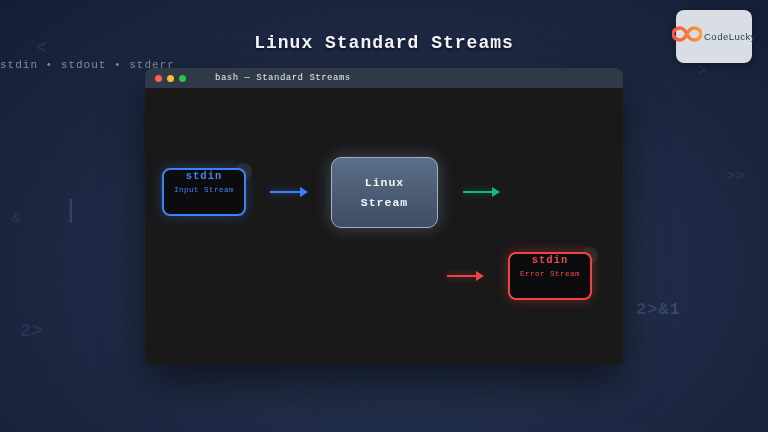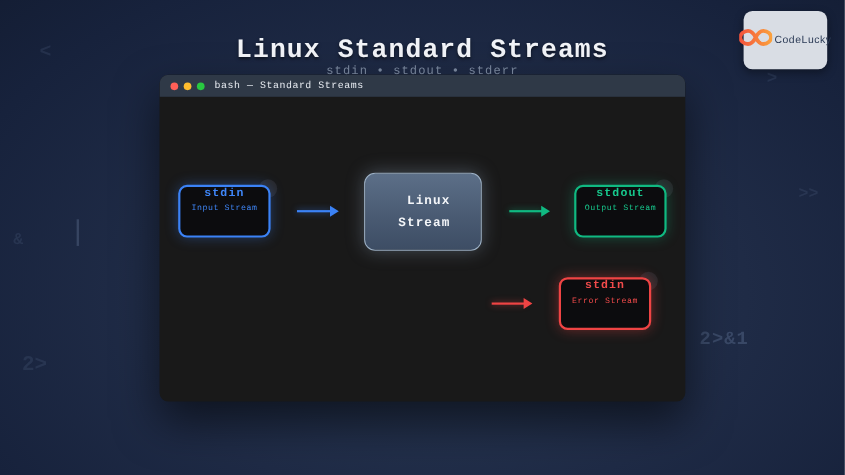--- a/index.html
+++ b/index.html
@@ -23,28 +23,27 @@
   .g-amp  { left:12px;  top:210px; font-size:15px; }
   .g-2gt  { left:20px;  top:320px; font-size:19px; }
   .g-gt   { left:697px; top:62px;  font-size:16px; }
   .g-ggt  { left:726px; top:168px; font-size:15px; }
   .g-2gt1 { left:636px; top:300px; font-size:17px; color:rgba(135,160,200,0.25); letter-spacing:1px; }
 
   
   .page-title {
     position:absolute; left:0; top:33px; width:100%;
     text-align:center;
-    color:#f2f4f8; font-size:24px; font-weight:bold;
+    color:#f2f4f8; font-size:18px; font-weight:bold;
     letter-spacing:1px;
     text-shadow:0 2px 3px rgba(0,0,0,0.55);
     z-index:1;
   }
   .page-subtitle {
     position:absolute; left:0; top:59px; width:100%;
-    text-align:center;
     color:#7e8ca3; font-size:11px; letter-spacing:1px;
     z-index:1;
   }
 
   
   .brand-card {
     position:absolute; left:676px; top:10px; width:76px; height:53px;
     background:#d9dde4; border-radius:8px;
     box-shadow:0 3px 8px rgba(0,0,0,0.35);
     display:flex; flex-direction:row; align-items:center; justify-content:center;
@@ -63,21 +62,21 @@
     box-shadow:0 18px 40px rgba(0,0,0,0.55);
     z-index:2;
   }
   .titlebar {
     height:20px; background:#2f3947;
     display:flex; align-items:center; padding:0 10px;
   }
   .dots { display:flex; gap:5px; align-items:center; }
   .dot { width:7px; height:7px; border-radius:50%; }
   .term-title {
-    margin-left:9px; color:#e8ecf2; font-size:9px; letter-spacing:0.5px;
+    margin-left:29px; color:#e8ecf2; font-size:9px; letter-spacing:0.5px;
   }
   .term-body { position:relative; width:100%; height:277px; }
 
   
   .stream-box {
     position:absolute; width:84px; height:48px;
     background:#0c0c0e; border-radius:8px;
     display:flex; flex-direction:column; align-items:center; justify-content:flex-start;
     gap:4px;
   }
@@ -113,21 +112,21 @@
   .process-box {
     position:absolute; left:186px; top:69px; width:107px; height:71px;
     border:1.5px solid #9db1c6; border-radius:10px;
     background:linear-gradient(180deg,#5c6f88 0%, #4a5b73 55%, #3d4d64 100%);
     box-shadow:0 0 16px rgba(150,170,195,0.35);
     display:flex; flex-direction:column; align-items:center; justify-content:center;
   }
   .process-box .ptxt { width:50px; }
   .process-box .pline {
     color:#f4f6f9; font-size:11.5px; font-weight:bold; letter-spacing:1px;
-    line-height:20px; text-align:right;
+    line-height:20px; text-align:center;
   }
 
   
   .arrow { position:absolute; height:2px; }
   .arrow .shaft { position:absolute; left:0; top:0; width:100%; height:2px; }
   .arrow .head {
     position:absolute; right:-7px; top:-4px;
     width:0; height:0;
     border-top:5px solid transparent;
     border-bottom:5px solid transparent;
@@ -202,25 +201,20 @@
         <div class="pline">Linux</div>
         <div class="pline">Stream</div>
       </div>
     </div>
 
     <div class="arrow arrow-green">
       <span class="shaft"></span>
       <span class="head"></span>
     </div>
 
-    <div class="stream-box box-stdout">
-      <span class="fd-badge"></span>
-      <span class="lbl">stdout</span>
-      <span class="sub">Output Stream</span>
-    </div>
 
     <div class="arrow arrow-red">
       <span class="shaft"></span>
       <span class="head"></span>
     </div>
 
     <div class="stream-box box-stderr">
       <span class="fd-badge"></span>
       <span class="lbl">stdin</span>
       <span class="sub">Error Stream</span>

